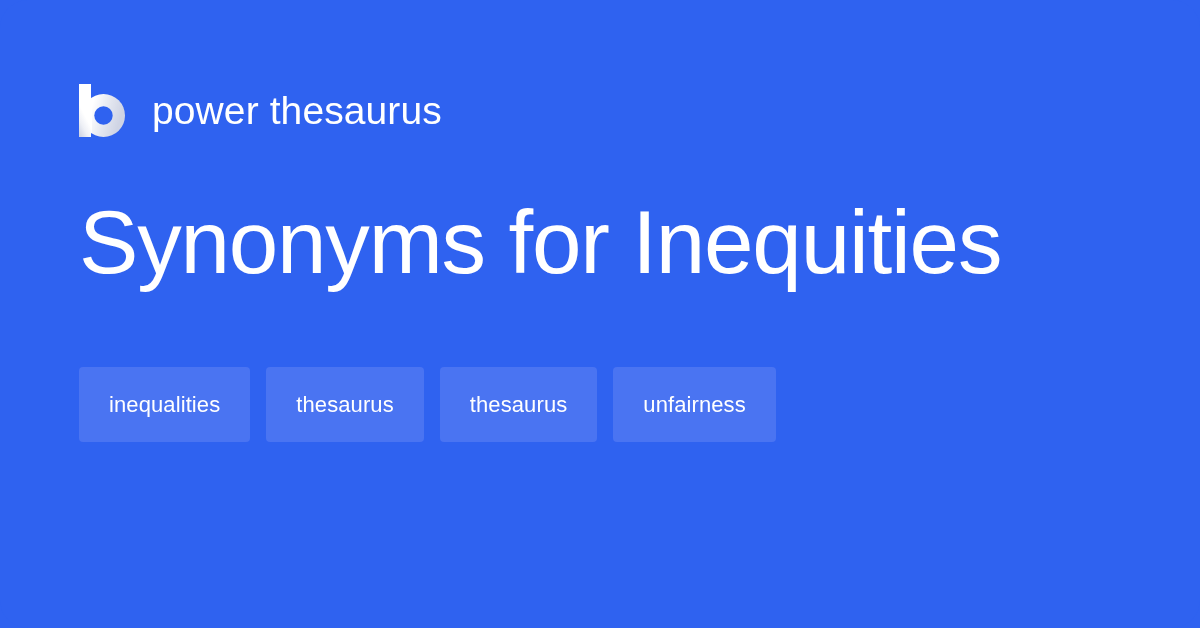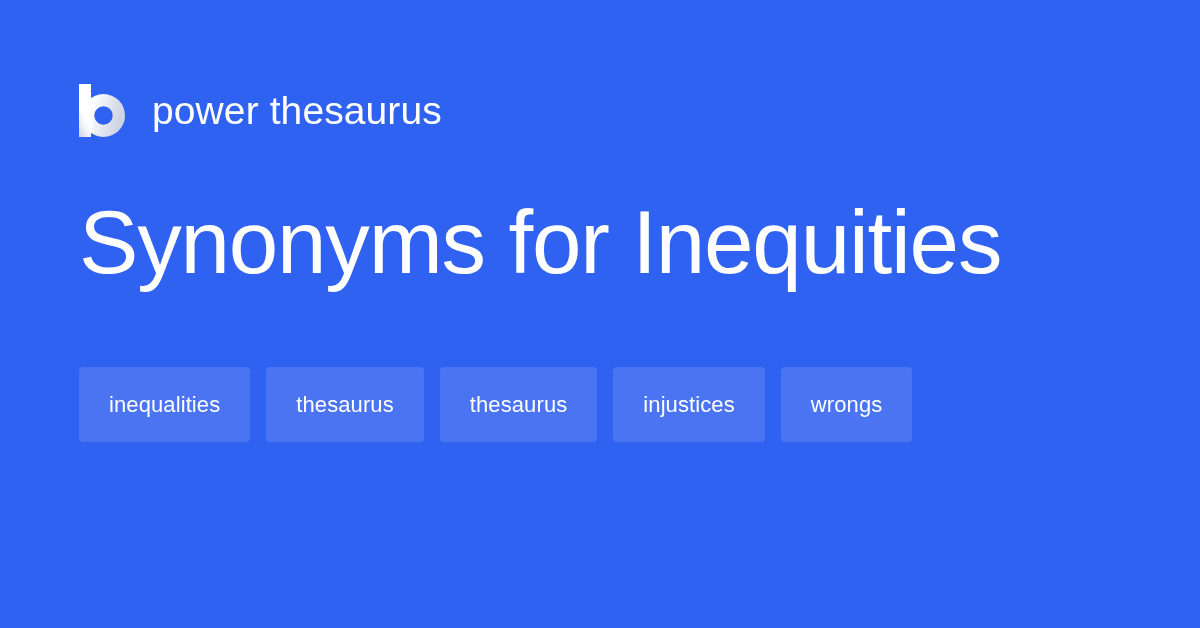--- a/index.html
+++ b/index.html
@@ -136,17 +136,16 @@
     </span>
     <span class="brand-name">power thesaurus</span>
   </div>
 
   <h1 class="headline">Synonyms for Inequities</h1>
 
   <div class="chips">
     <span class="chip">inequalities</span>
     <span class="chip">thesaurus</span>
     <span class="chip">thesaurus</span>
-    <span class="chip">injustices</span>
-    <span class="chip">wrongs</span>
+    <span class="chip">unfairness</span>
   </div>
 
 </div>
 
 </body></html>

